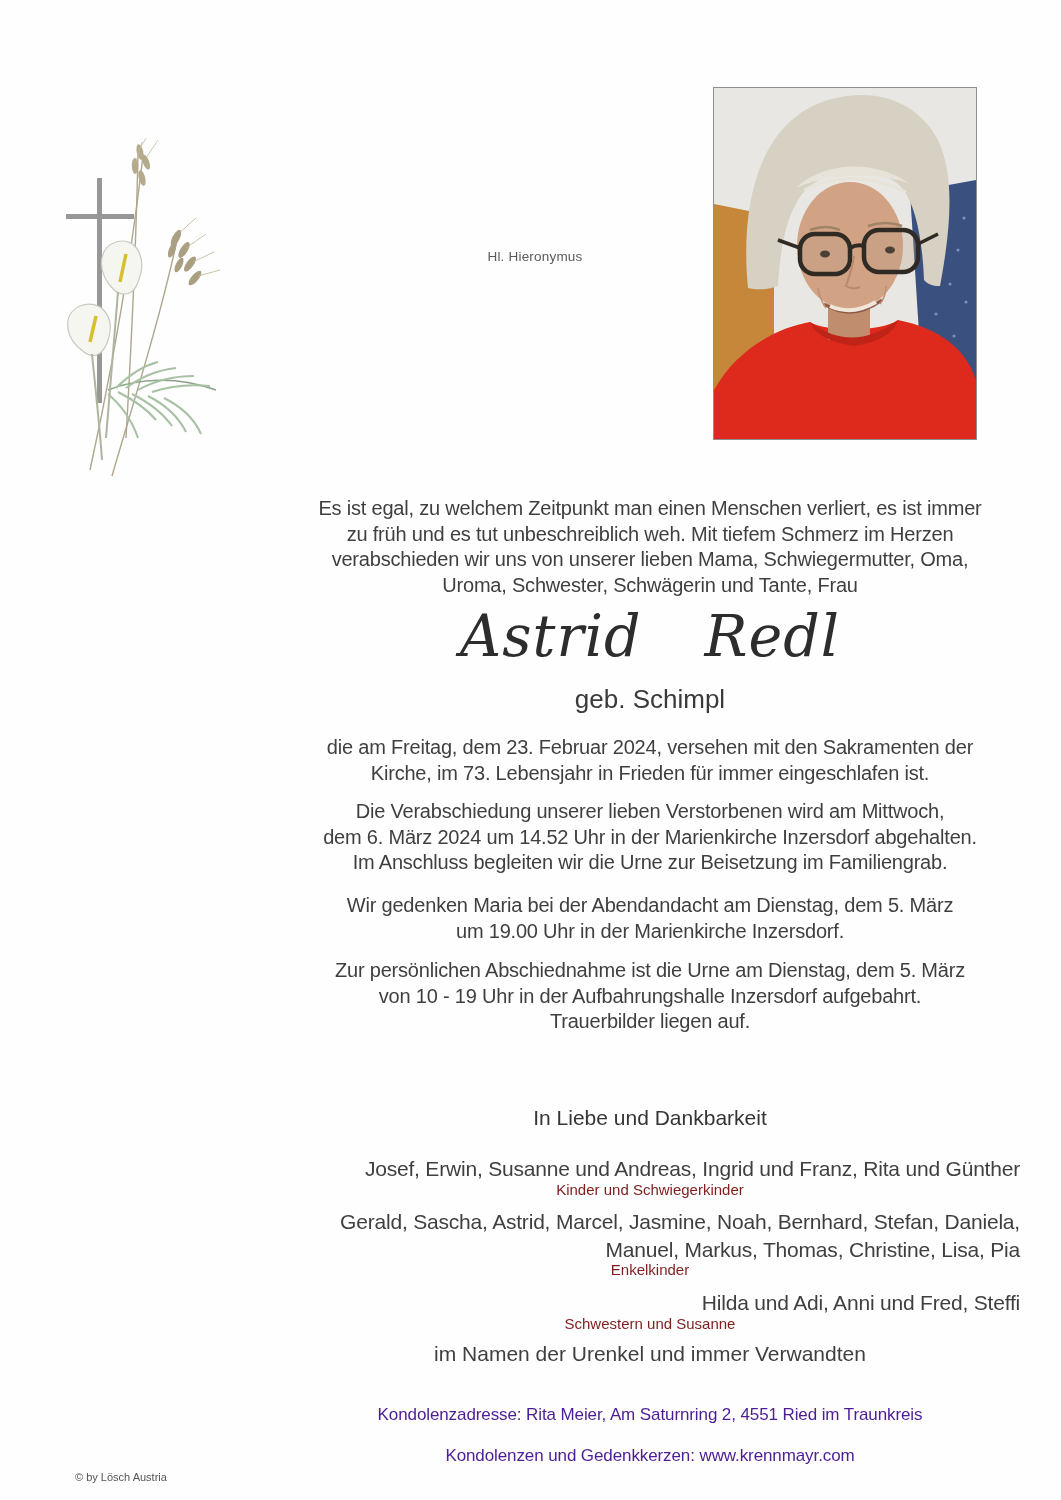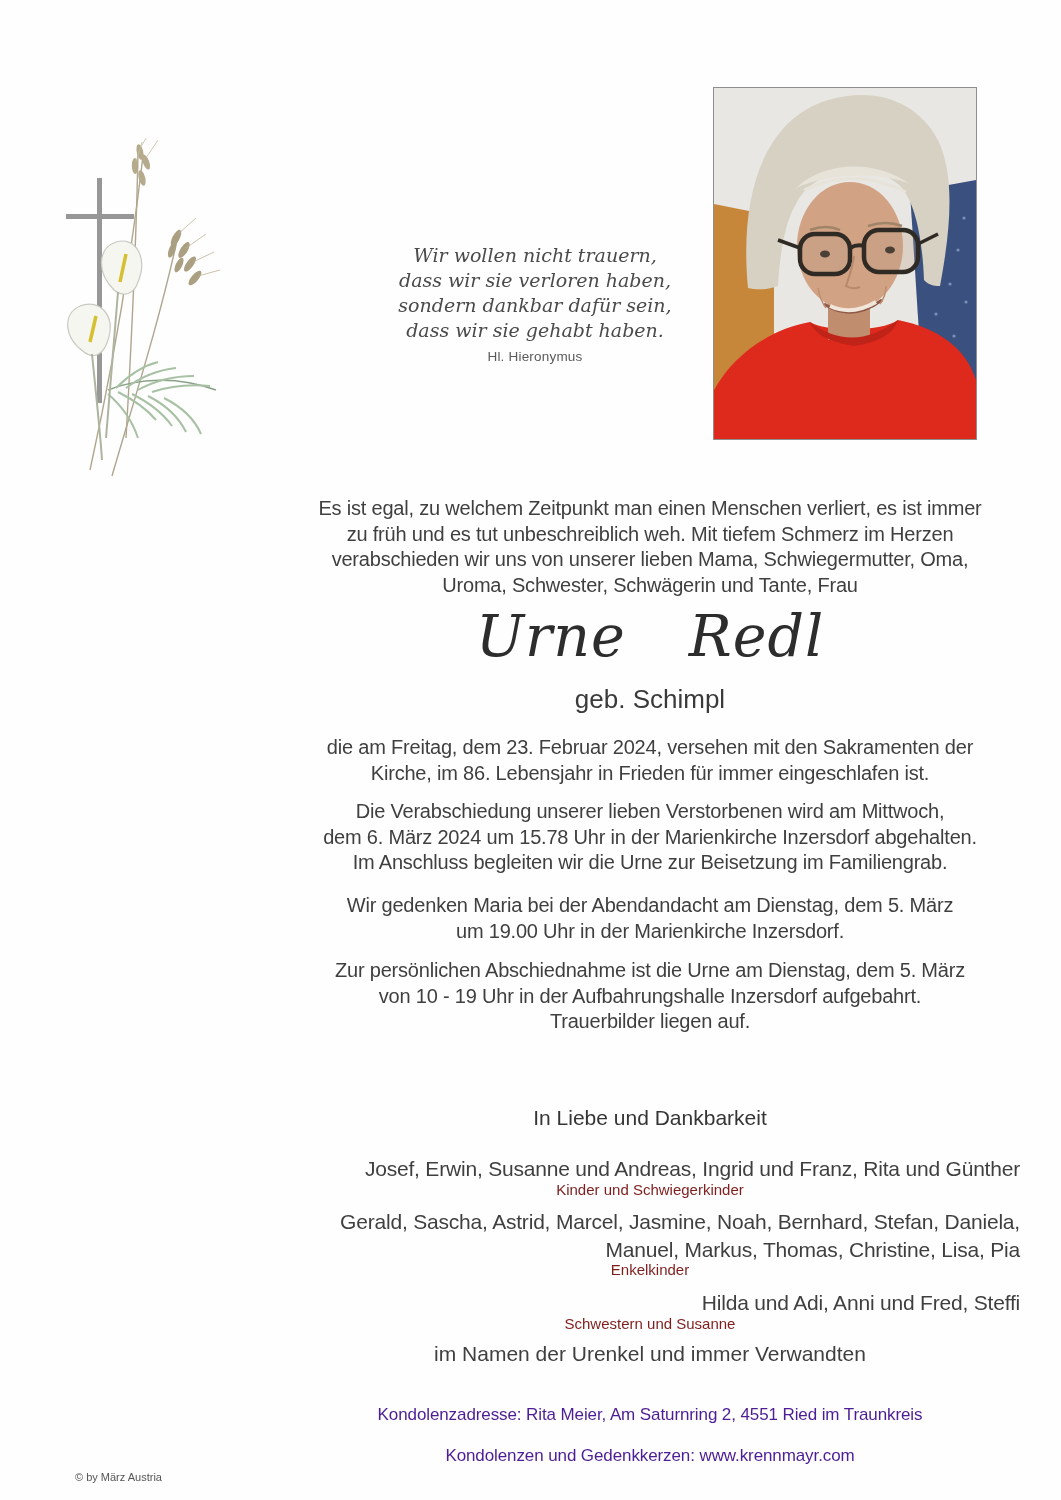--- a/index.html
+++ b/index.html
@@ -108,24 +108,20 @@
 
     <g>
       <path d="M46,214 C26,200 24,176 42,168 C62,160 78,178 70,202 C66,216 56,222 46,214 Z" stroke="#c9c9c2" stroke-width="1.2" fill="#f6f6f1"></path>
       <line x1="52" y1="204" x2="58" y2="178" stroke="#d6c02f" stroke-width="3.5"></line>
       <path d="M54,216 C58,256 62,292 64,322" stroke="#aeb59f" stroke-width="2" fill="none"></path>
     </g>
   </svg>
 </div>
 
 <div class="abs quote-block center">
-  <div class="quote-text pre">Wir wollen nicht trauern,
-dass wir sie verloren haben,
-sondern dankbar dafür sein,
-dass wir sie gehabt haben.</div>
   <div class="attribution">Hl. Hieronymus</div>
 </div>
 
 <div class="abs photo-frame">
   <svg width="262" height="351" viewBox="0 0 262 351">
     <rect x="0" y="0" width="262" height="351" fill="#e8e7e3"></rect>
 
     <polygon points="0,116 60,128 60,351 0,351" fill="#c7873b"></polygon>
 
     <polygon points="196,104 262,92 262,300 208,292" fill="#3a5180"></polygon>
@@ -181,28 +177,28 @@
     <path d="M172,198 Q172,208 166,216" stroke="#c08d6e" stroke-width="1.5" fill="none"></path>
   </svg>
 </div>
 
 <div class="abs col center body-text pre" style="top:496px">Es ist egal, zu welchem Zeitpunkt man einen Menschen verliert, es ist immer
 zu früh und es tut unbeschreiblich weh. Mit tiefem Schmerz im Herzen
 verabschieden wir uns von unserer lieben Mama, Schwiegermutter, Oma,
 Uroma, Schwester, Schwägerin und Tante, Frau</div>
 
 <div class="abs col center" style="top:603px">
-  <span class="script-name">Urne Redl</span>
+  <span class="script-name">Astrid Redl</span>
 </div>
 <div class="abs col center birth-name" style="top:684px">geb. Schimpl</div>
 
 <div class="abs col center body-text pre" style="top:735px">die am Freitag, dem 23. Februar 2024, versehen mit den Sakramenten der
-Kirche, im 86. Lebensjahr in Frieden für immer eingeschlafen ist.</div>
+Kirche, im 73. Lebensjahr in Frieden für immer eingeschlafen ist.</div>
 <div class="abs col center body-text pre" style="top:799px">Die Verabschiedung unserer lieben Verstorbenen wird am Mittwoch,
-dem 6. März 2024 um 15.78 Uhr in der Marienkirche Inzersdorf abgehalten.
+dem 6. März 2024 um 14.52 Uhr in der Marienkirche Inzersdorf abgehalten.
 Im Anschluss begleiten wir die Urne zur Beisetzung im Familiengrab.</div>
 <div class="abs col center body-text pre" style="top:893px">Wir gedenken Maria bei der Abendandacht am Dienstag, dem 5. März
 um 19.00 Uhr in der Marienkirche Inzersdorf.</div>
 <div class="abs col center body-text pre" style="top:958px">Zur persönlichen Abschiednahme ist die Urne am Dienstag, dem 5. März
 von 10 - 19 Uhr in der Aufbahrungshalle Inzersdorf aufgebahrt.
 Trauerbilder liegen auf.</div>
 
 <div class="abs col center farewell-heading" style="top:1106px">In Liebe und Dankbarkeit</div>
 
 <div class="abs col center names" style="top:1155px">Josef, Erwin, Susanne und Andreas, Ingrid und Franz, Rita und Günther</div>
@@ -212,13 +208,13 @@
 Manuel, Markus, Thomas, Christine, Lisa, Pia</div>
 <div class="abs col center relation" style="top:1261px">Enkelkinder</div>
 
 <div class="abs col center names" style="top:1289px">Hilda und Adi, Anni und Fred, Steffi</div>
 <div class="abs col center relation" style="top:1315px">Schwestern und Susanne</div>
 
 <div class="abs col center closing-line" style="top:1342px">im Namen der Urenkel und immer Verwandten</div>
 
 <div class="abs col center small-text" style="top:1405px">Kondolenzadresse: Rita Meier, Am Saturnring 2, 4551 Ried im Traunkreis</div>
 <div class="abs col center small-text" style="top:1446px">Kondolenzen und Gedenkkerzen: www.krennmayr.com</div>
-<div class="abs copyright" style="left:75px; top:1471px">© by März Austria</div>
+<div class="abs copyright" style="left:75px; top:1471px">© by Lösch Austria</div>
 
 </body></html>

